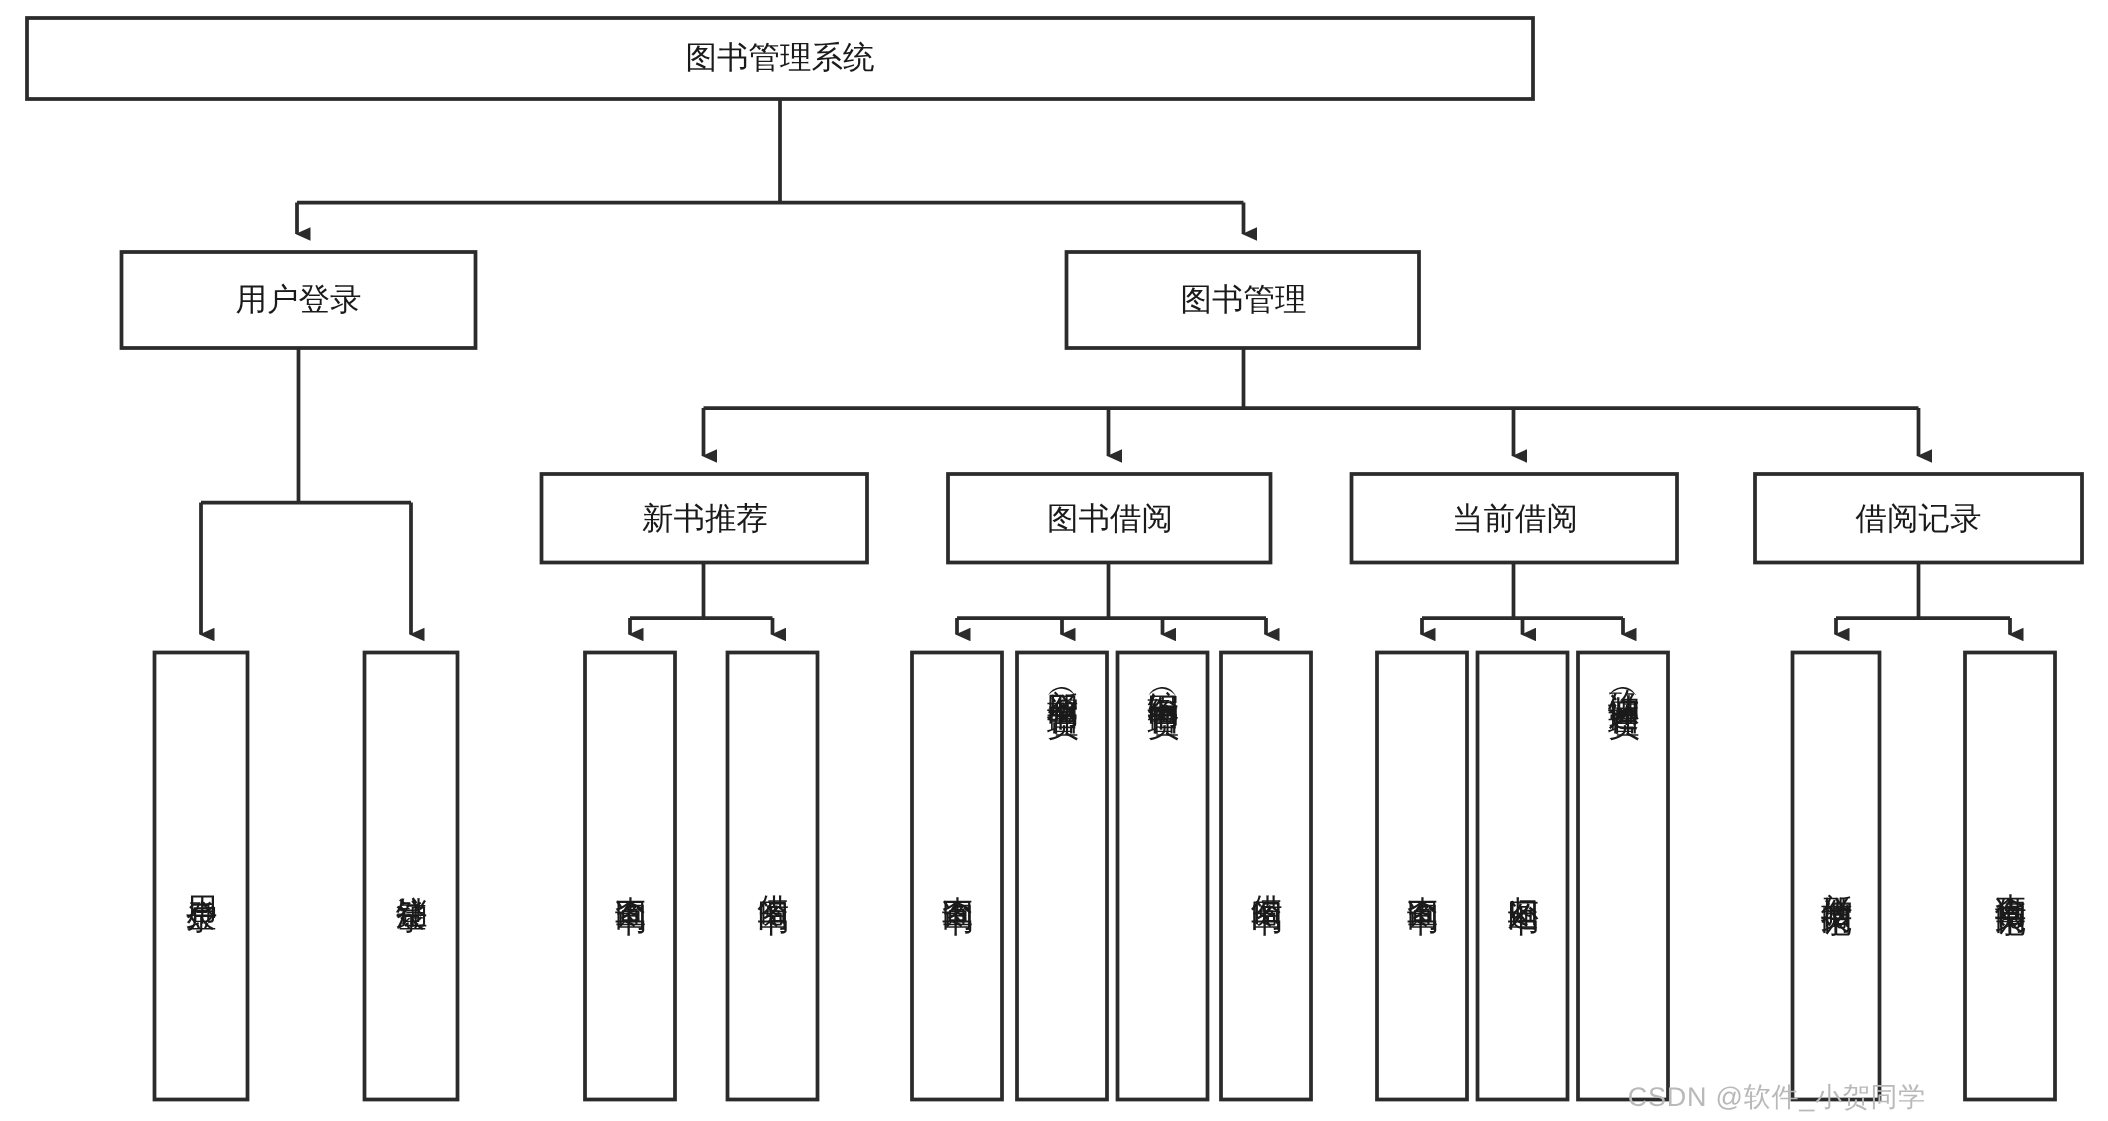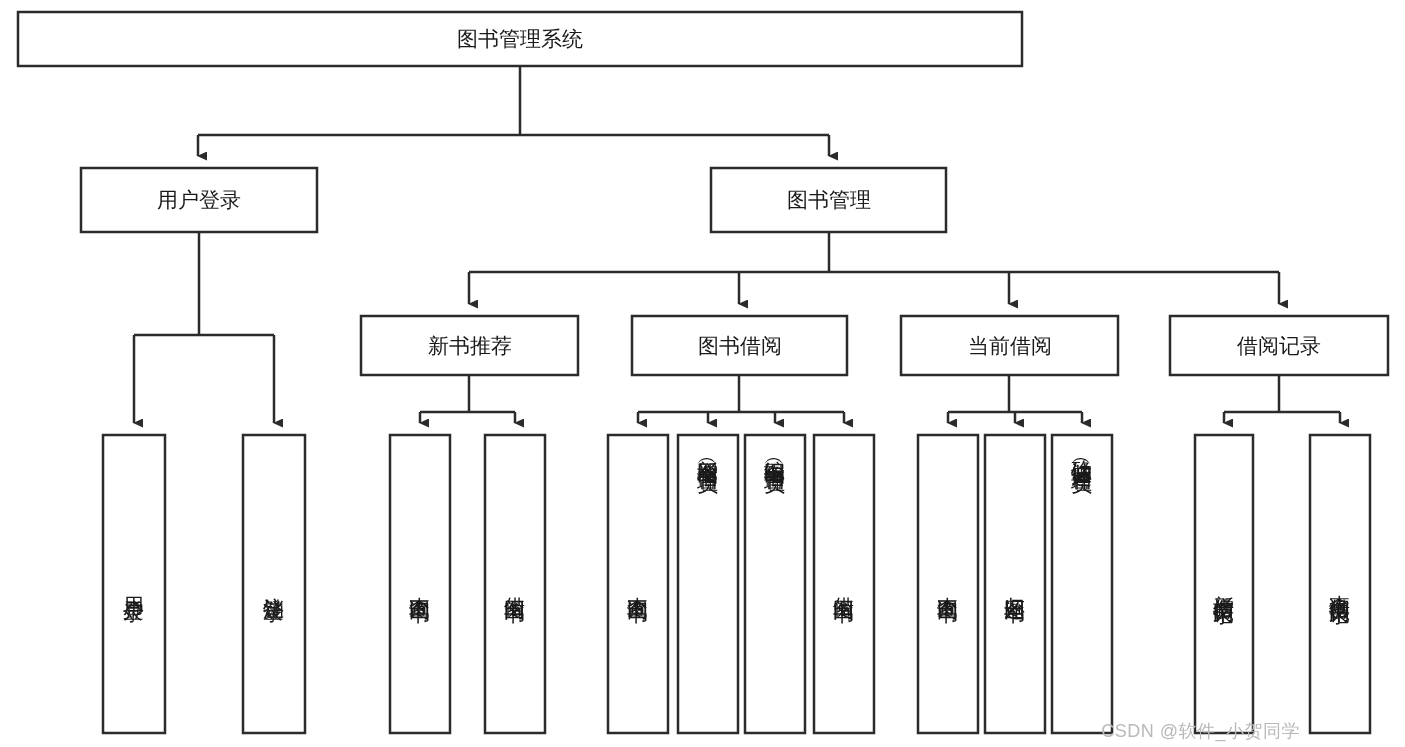--- a/index.html
+++ b/index.html
@@ -59,21 +59,21 @@
     display: flex;
     align-items: flex-start;
     justify-content: center;
     pointer-events: none;
   }
   .leaf-label-wrap.vcenter {
     align-items: center;
   }
   #watermark {
     position: absolute;
-    right: 0;
+    right: 16px;
     bottom: 4px;
     font-family: "Liberation Sans", "DejaVu Sans", sans-serif;
     font-size: 18px;
     color: #b9b9b9;
     letter-spacing: 0.5px;
     white-space: nowrap;
   }
 </style>
 </head>
 <body>

